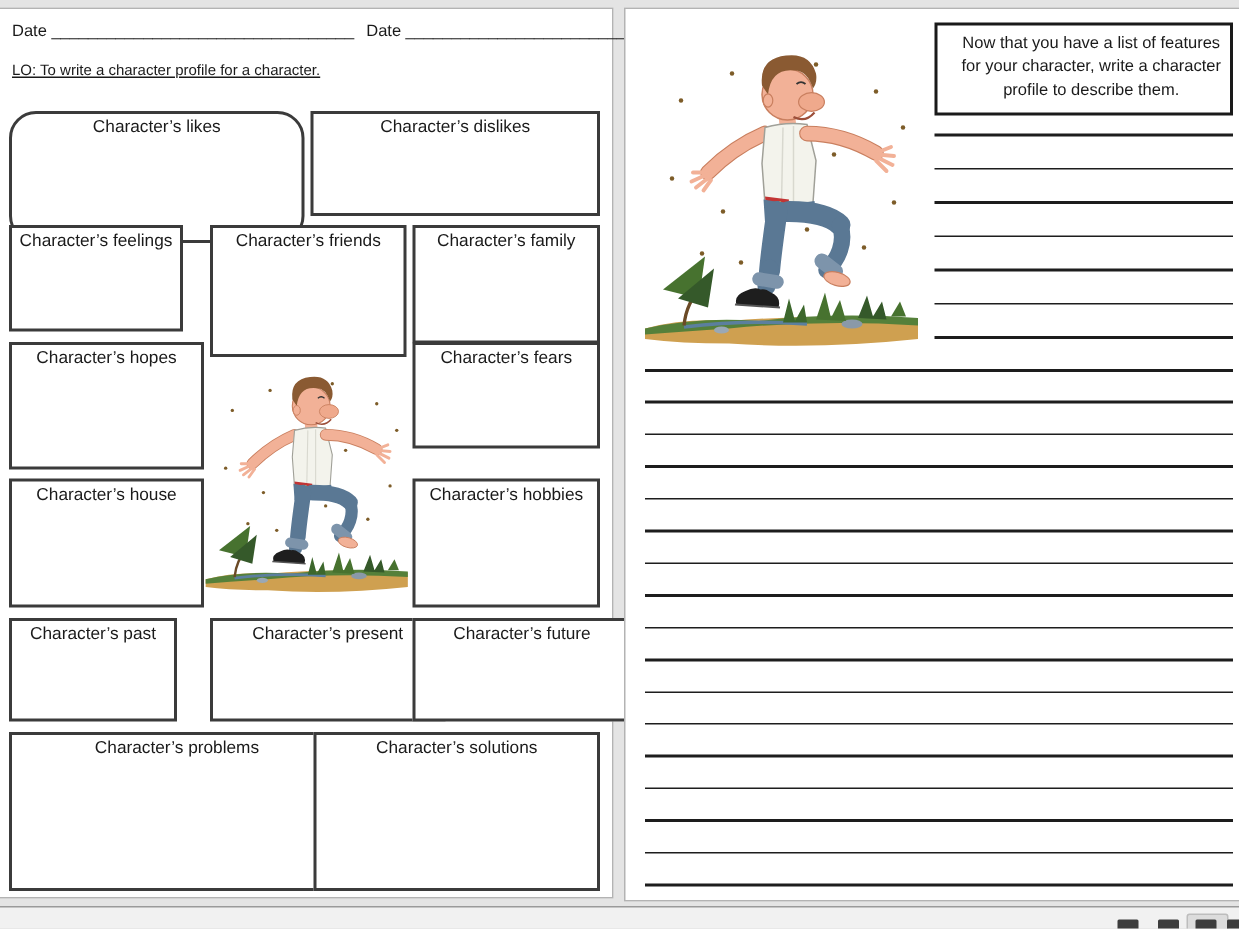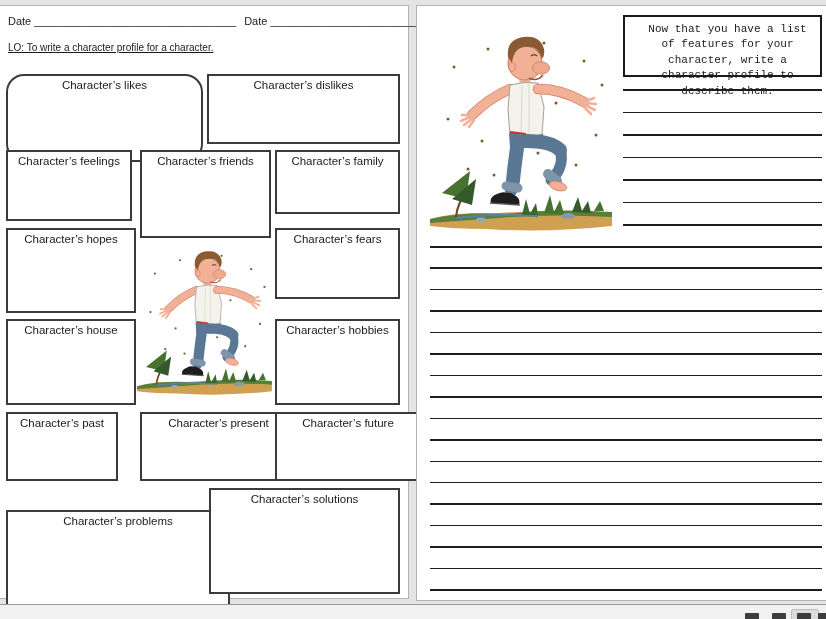--- a/index.html
+++ b/index.html
@@ -11,21 +11,21 @@
 
   .name-row{position:absolute;left:8px;top:9px;font-size:11px;color:#1a1a1a;white-space:nowrap;}
   .name-row .lbl{margin-right:3px;}
   .name-row .date-lbl{margin-left:8px;}
   .lo-line{position:absolute;left:8px;top:36px;font-size:10px;color:#1a1a1a;text-decoration:underline;}
 
   .box{position:absolute;border:2px solid #3b3b3b;background:#fff;box-sizing:border-box;
        font-size:11.5px;color:#1a1a1a;text-align:center;padding-top:3px;}
 
   .instruction-box{position:absolute;left:206px;top:9px;width:199px;height:62px;border:2px solid #1a1a1a;
-       box-sizing:border-box;font-size:11px;color:#1a1a1a;text-align:center;padding:5px 6px 0 16px;line-height:1.4;font-family:Liberation Mono, monospace;}
+       box-sizing:border-box;font-size:11px;color:#1a1a1a;text-align:center;padding:5px 6px 0 16px;line-height:1.4;}
 
   .wline{position:absolute;height:1.5px;background:#1d1d1d;}
 
   .illustration{position:absolute;}
 
   .statusbar{position:absolute;left:0;top:604px;width:826px;height:15px;background:#f1f1f1;
        border-top:1px solid #9a9a9a;box-sizing:border-box;}
   .viewicon{position:absolute;top:8px;width:14px;height:10px;background:#3d3d3d;border-radius:1px;}
   .viewicon-bg{position:absolute;top:4px;width:26px;height:14px;background:#dcdcdc;border:1px solid #bdbdbd;border-radius:2px;}
 </style>
@@ -123,35 +123,35 @@
 
   <div class="page page-left">
     <div class="name-row">
       <span class="lbl">Date</span><span>_________________________________</span><span class="lbl date-lbl">Date</span><span>_________________________</span>
     </div>
     <div class="lo-line">LO: To write a character profile for a character.</div>
 
     <div class="box" style="left:6px;top:68px;width:197px;height:88px;border-radius:18px;"><span>Character’s likes</span></div>
     <div class="box" style="left:207px;top:68px;width:193px;height:70px;"><span>Character’s dislikes</span></div>
 
-    <div class="box" style="left:6px;top:144px;width:126px;height:71px;"><span>Character’s feelings</span></div>
+    <div class="box" style="left:6px;top:144px;width:116px;height:71px;"><span>Character’s feelings</span></div>
     <div class="box" style="left:140px;top:144px;width:131px;height:88px;"><span>Character’s friends</span></div>
-    <div class="box" style="left:275px;top:144px;width:125px;height:64px;"><span>Character’s family</span></div>
+    <div class="box" style="left:275px;top:144px;width:125px;height:79px;"><span>Character’s family</span></div>
 
     <div class="box" style="left:6px;top:222px;width:130px;height:85px;"><span>Character’s hopes</span></div>
     <div class="box" style="left:275px;top:222px;width:125px;height:71px;"><span>Character’s fears</span></div>
 
     <div class="box" style="left:6px;top:313px;width:130px;height:86px;"><span>Character’s house</span></div>
     <div class="box" style="left:275px;top:313px;width:125px;height:86px;"><span>Character’s hobbies</span></div>
 
     <div class="box" style="left:6px;top:406px;width:112px;height:69px;"><span>Character’s past</span></div>
     <div class="box" style="left:140px;top:406px;width:157px;height:69px;"><span>Character’s present</span></div>
     <div class="box" style="left:275px;top:406px;width:146px;height:69px;"><span>Character’s future</span></div>
 
-    <div class="box" style="left:6px;top:504px;width:224px;height:106px;"><span>Character’s problems</span></div>
+    <div class="box" style="left:6px;top:482px;width:224px;height:106px;"><span>Character’s problems</span></div>
     <div class="box" style="left:209px;top:482px;width:191px;height:106px;"><span>Character’s solutions</span></div>
 
     <svg class="illustration" style="left:134px;top:235px;" width="141" height="157" viewBox="0 0 190 212">
         <use href="#runner"></use>
       </svg>
   </div>
 
   <div class="page page-right">
     <div class="instruction-box">
       <span>Now that you have a list of features for your character, write a character profile to describe them.</span>

